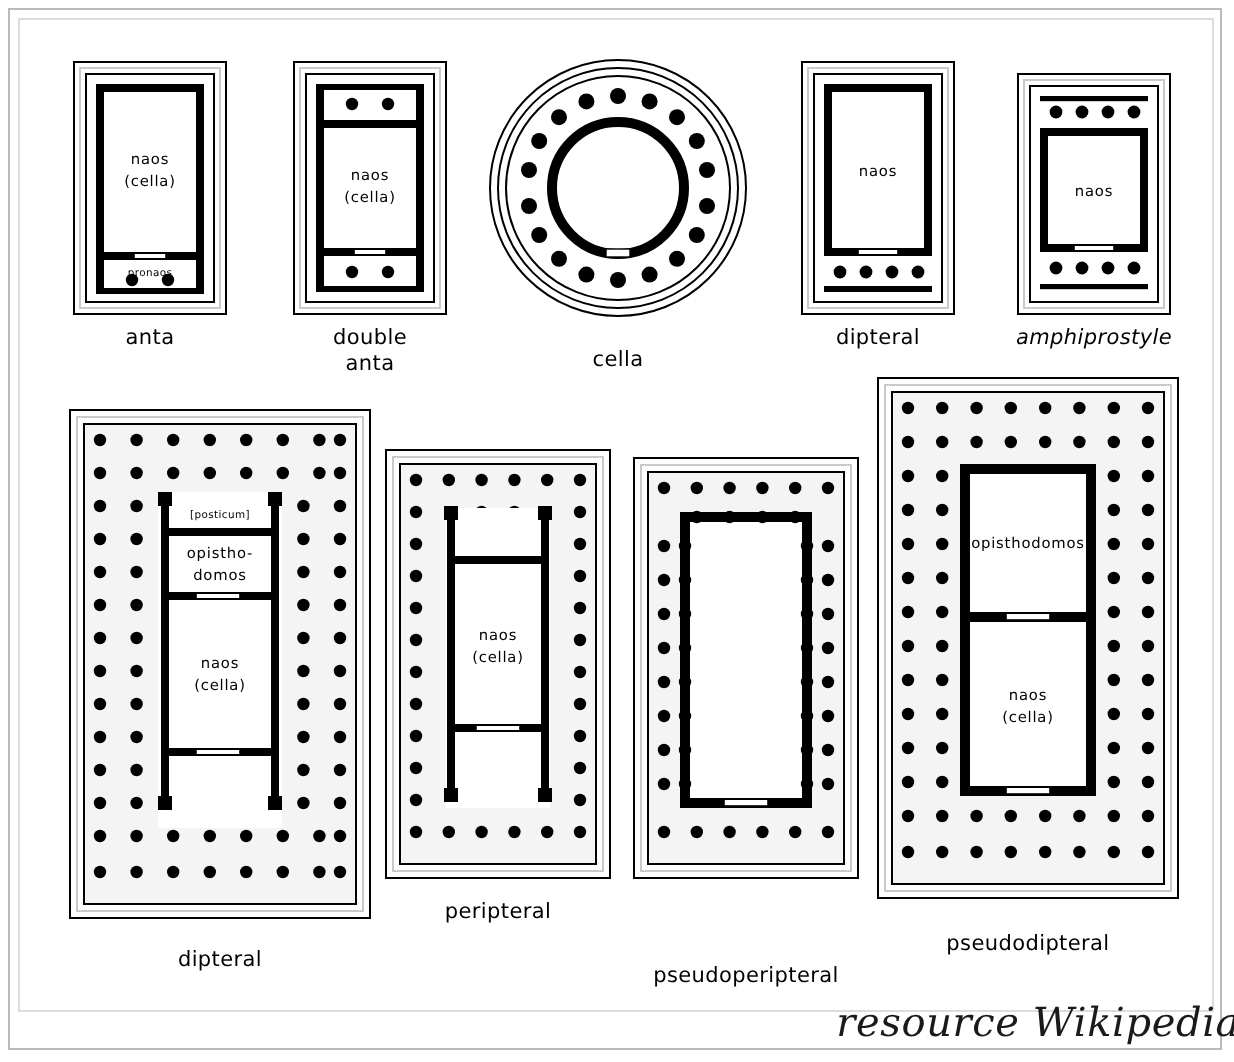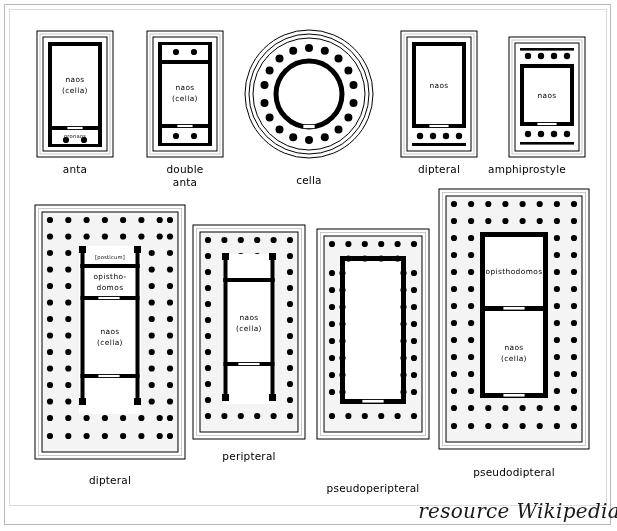--- a/index.html
+++ b/index.html
@@ -224,21 +224,21 @@
       <circle cx="46" cy="20" r="3.2" class="col"></circle>
       <circle cx="59" cy="20" r="3.2" class="col"></circle>
 
       <circle cx="20" cy="98" r="3.2" class="col"></circle>
       <circle cx="33" cy="98" r="3.2" class="col"></circle>
       <circle cx="46" cy="98" r="3.2" class="col"></circle>
       <circle cx="59" cy="98" r="3.2" class="col"></circle>
       <text class="lbl lbl-sm" x="39" y="62">naos</text>
     </svg>
   </div>
-  <div class="caption" style="left:476px; top:163px; width:102px;">amphiprostyle</div>
+  <div class="caption" style="left:496px; top:163px; width:102px;font-style:italic;">amphiprostyle</div>
 
   <div class="plan" style="left:34px; top:204px;">
     <svg width="152" height="256" viewBox="0 0 152 256">
       <rect x="1" y="1" width="150" height="254" class="outline1"></rect>
       <rect x="4.5" y="4.5" width="143" height="247" class="outline-g"></rect>
       <rect x="8" y="8" width="136" height="240" class="amb" stroke="#000000" stroke-width="1"></rect>
 
       <g class="col">
 
         <circle cx="16" cy="16" r="3.1"></circle>

